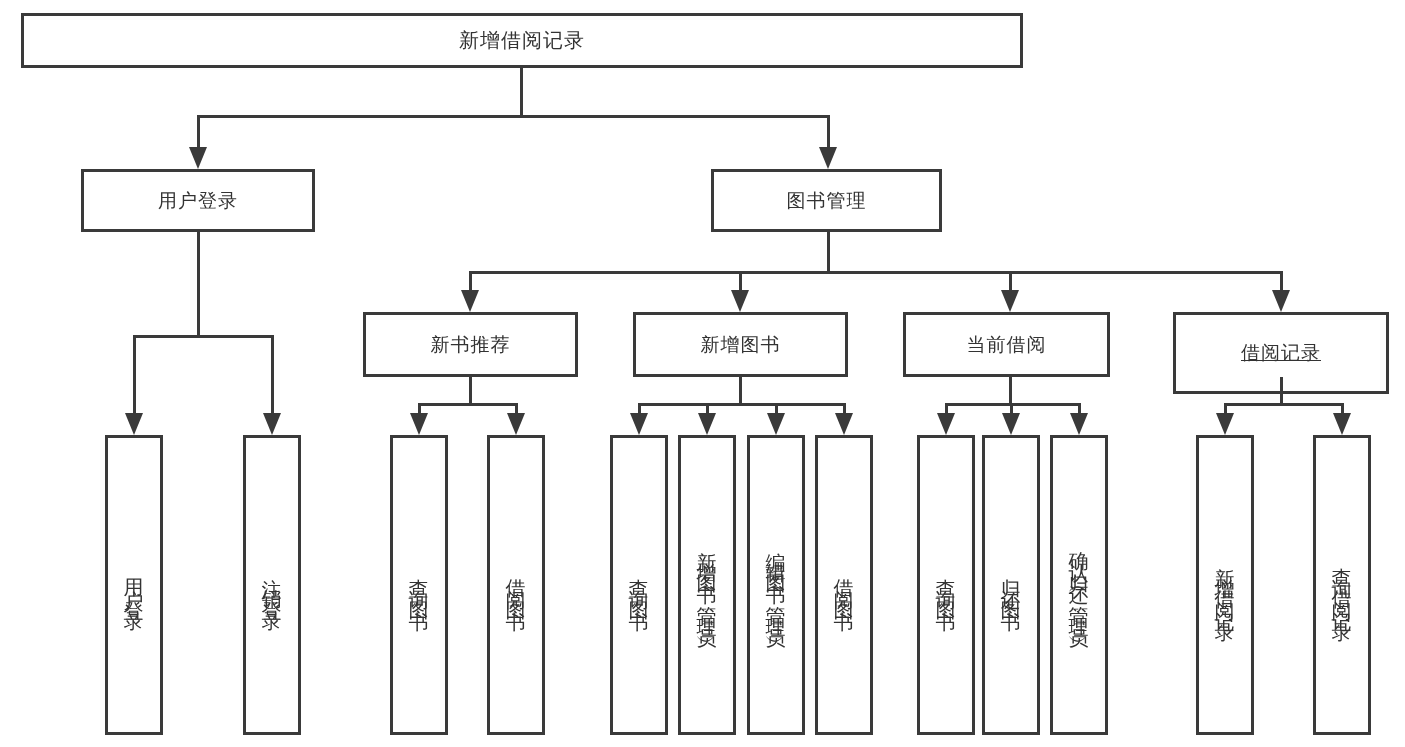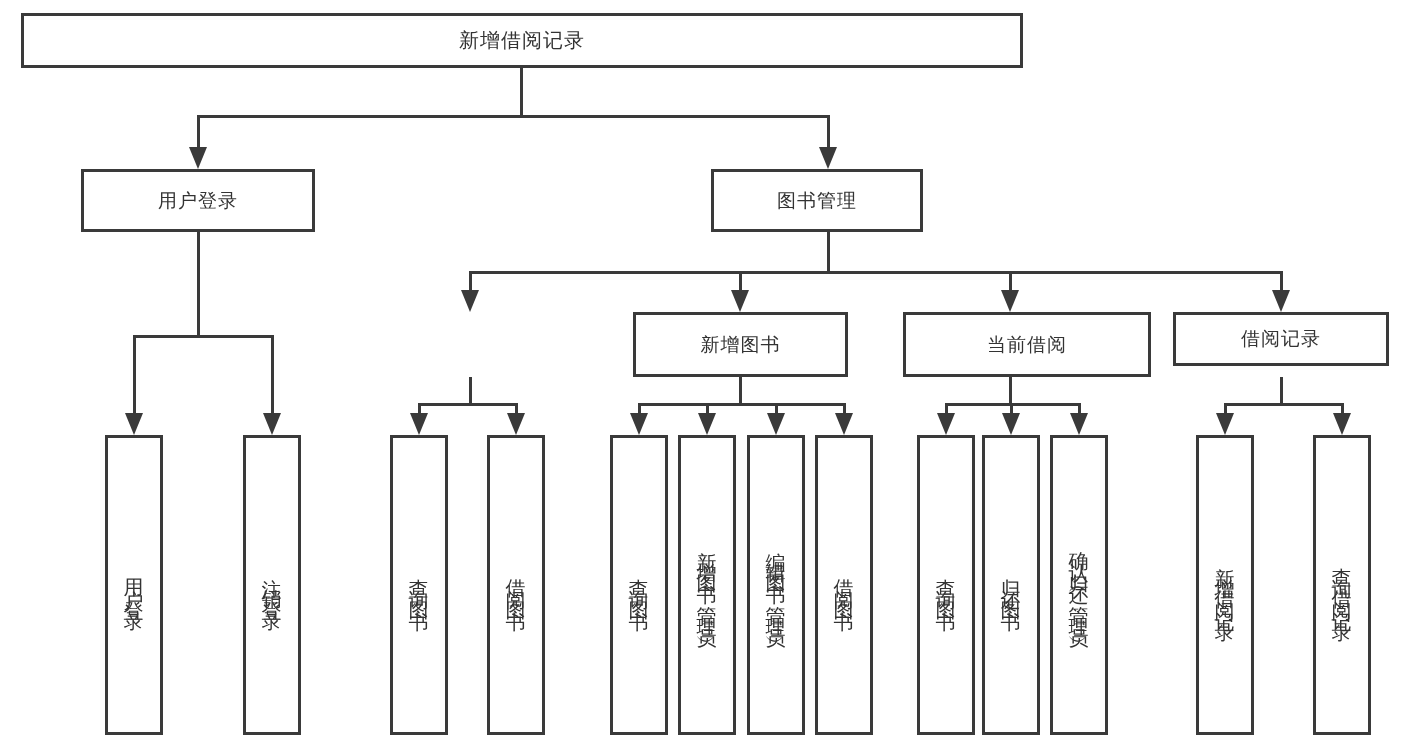--- a/index.html
+++ b/index.html
@@ -79,43 +79,44 @@
   <div class="box root-box" style="left:21px; top:13px; width:1002px; height:55px;">新增借阅记录</div>
 
   <div class="vline" style="left:519.5px; top:68px; height:49px;"></div>
   <div class="hline" style="left:196.5px; top:115px; width:633px;"></div>
   <div class="vline" style="left:196.5px; top:115px; height:34px;"></div>
   <div class="vline" style="left:826.5px; top:115px; height:34px;"></div>
   <div class="arrow" style="left:189px; top:147px;"></div>
   <div class="arrow" style="left:819px; top:147px;"></div>
 
   <div class="box" style="left:81px; top:169px; width:234px; height:63px;">用户登录</div>
-  <div class="box" style="left:711px; top:169px; width:212px; height:63px;">图书管理</div>
+  <div class="box" style="left:711px; top:169px; width:231px; height:63px;">图书管理</div>
 
   <div class="vline" style="left:196.5px; top:232px; height:106px;"></div>
   <div class="hline" style="left:132.5px; top:335px; width:141px;"></div>
   <div class="vline" style="left:132.5px; top:335px; height:80px;"></div>
   <div class="vline" style="left:270.5px; top:335px; height:80px;"></div>
   <div class="arrow" style="left:125px; top:413px;"></div>
   <div class="arrow" style="left:263px; top:413px;"></div>
 
   <div class="vline" style="left:826.5px; top:232px; height:42px;"></div>
   <div class="hline" style="left:468.5px; top:271px; width:814px;"></div>
   <div class="vline" style="left:468.5px; top:271px; height:21px;"></div>
   <div class="vline" style="left:738.5px; top:271px; height:21px;"></div>
   <div class="vline" style="left:1008.5px; top:271px; height:21px;"></div>
   <div class="vline" style="left:1279.5px; top:271px; height:21px;"></div>
   <div class="arrow" style="left:461px; top:290px;"></div>
   <div class="arrow" style="left:731px; top:290px;"></div>
   <div class="arrow" style="left:1001px; top:290px;"></div>
   <div class="arrow" style="left:1272px; top:290px;"></div>
 
+  <div class="box" style="left:363px; top:312px; width:215px; height:65px;">新书推荐</div>
   <div class="box" style="left:633px; top:312px; width:215px; height:65px;">新增图书</div>
-  <div class="box" style="left:903px; top:312px; width:248px; height:65px;">当前借阅</div>
-  <div class="box" style="left:1173px; top:312px; width:216px; height:54px;">借阅记录</div>
+  <div class="box" style="left:903px; top:312px; width:207px; height:65px;">当前借阅</div>
+  <div class="box" style="left:1173px; top:312px; width:216px; height:82px;text-decoration:underline;">借阅记录</div>
 
   <div class="vline" style="left:468.5px; top:377px; height:29px;"></div>
   <div class="hline" style="left:417.5px; top:403px; width:100px;"></div>
   <div class="vline" style="left:417.5px; top:403px; height:12px;"></div>
   <div class="vline" style="left:514.5px; top:403px; height:12px;"></div>
   <div class="arrow" style="left:410px; top:413px;"></div>
   <div class="arrow" style="left:507px; top:413px;"></div>
 
   <div class="vline" style="left:738.5px; top:377px; height:29px;"></div>
   <div class="hline" style="left:637.5px; top:403px; width:208px;"></div>

